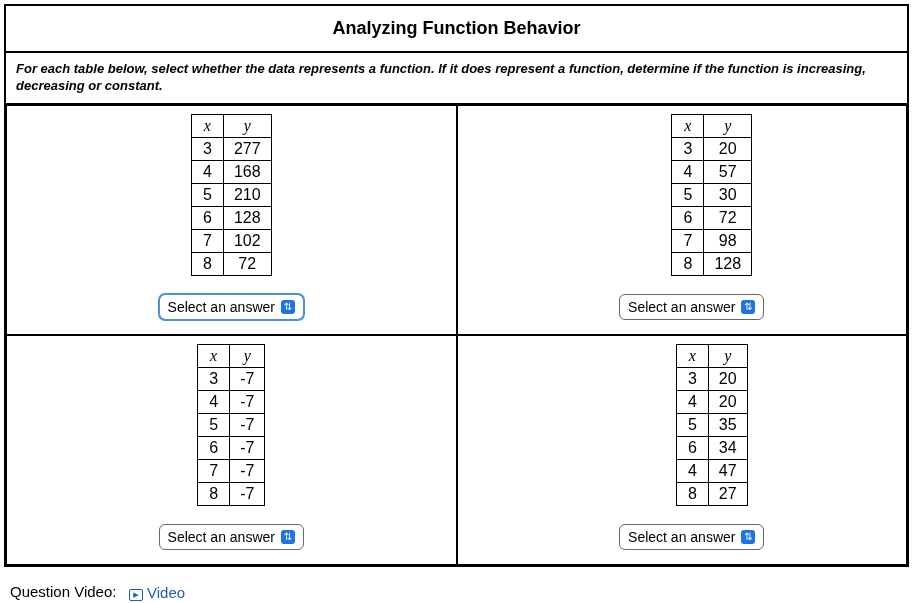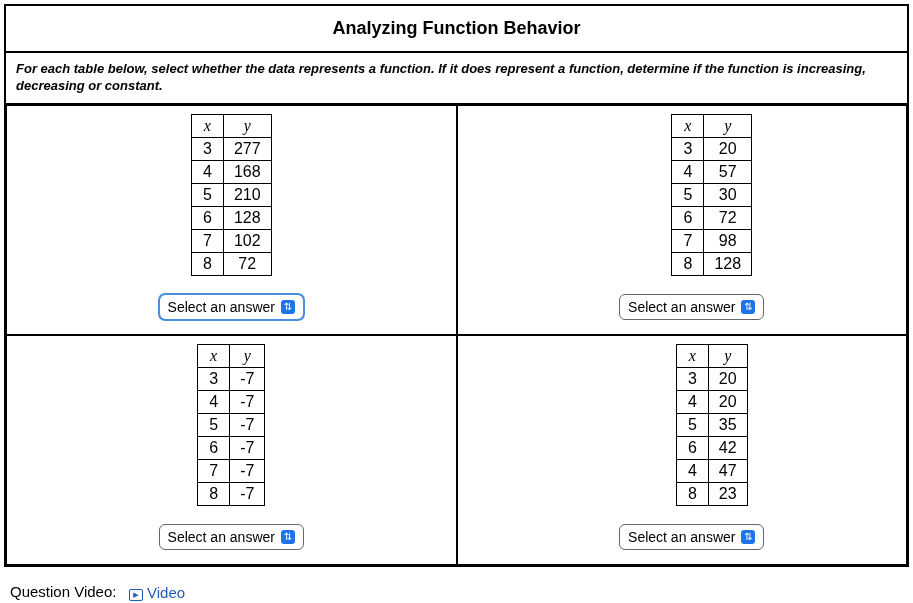--- a/index.html
+++ b/index.html
@@ -250,29 +250,29 @@
         <tr>
               <td>4</td>
               <td>20</td>
             </tr>
         <tr>
               <td>5</td>
               <td>35</td>
             </tr>
         <tr>
               <td>6</td>
-              <td>42</td>
+              <td>34</td>
             </tr>
         <tr>
               <td>4</td>
               <td>47</td>
             </tr>
         <tr>
               <td>8</td>
-              <td>23</td>
+              <td>27</td>
             </tr>
       </tbody>
         </table>
       <div class="answer-select">
         <span>Select an answer</span>
         <span class="sel-icon">⇅</span>
       </div>
     </div>
 
   </div>

